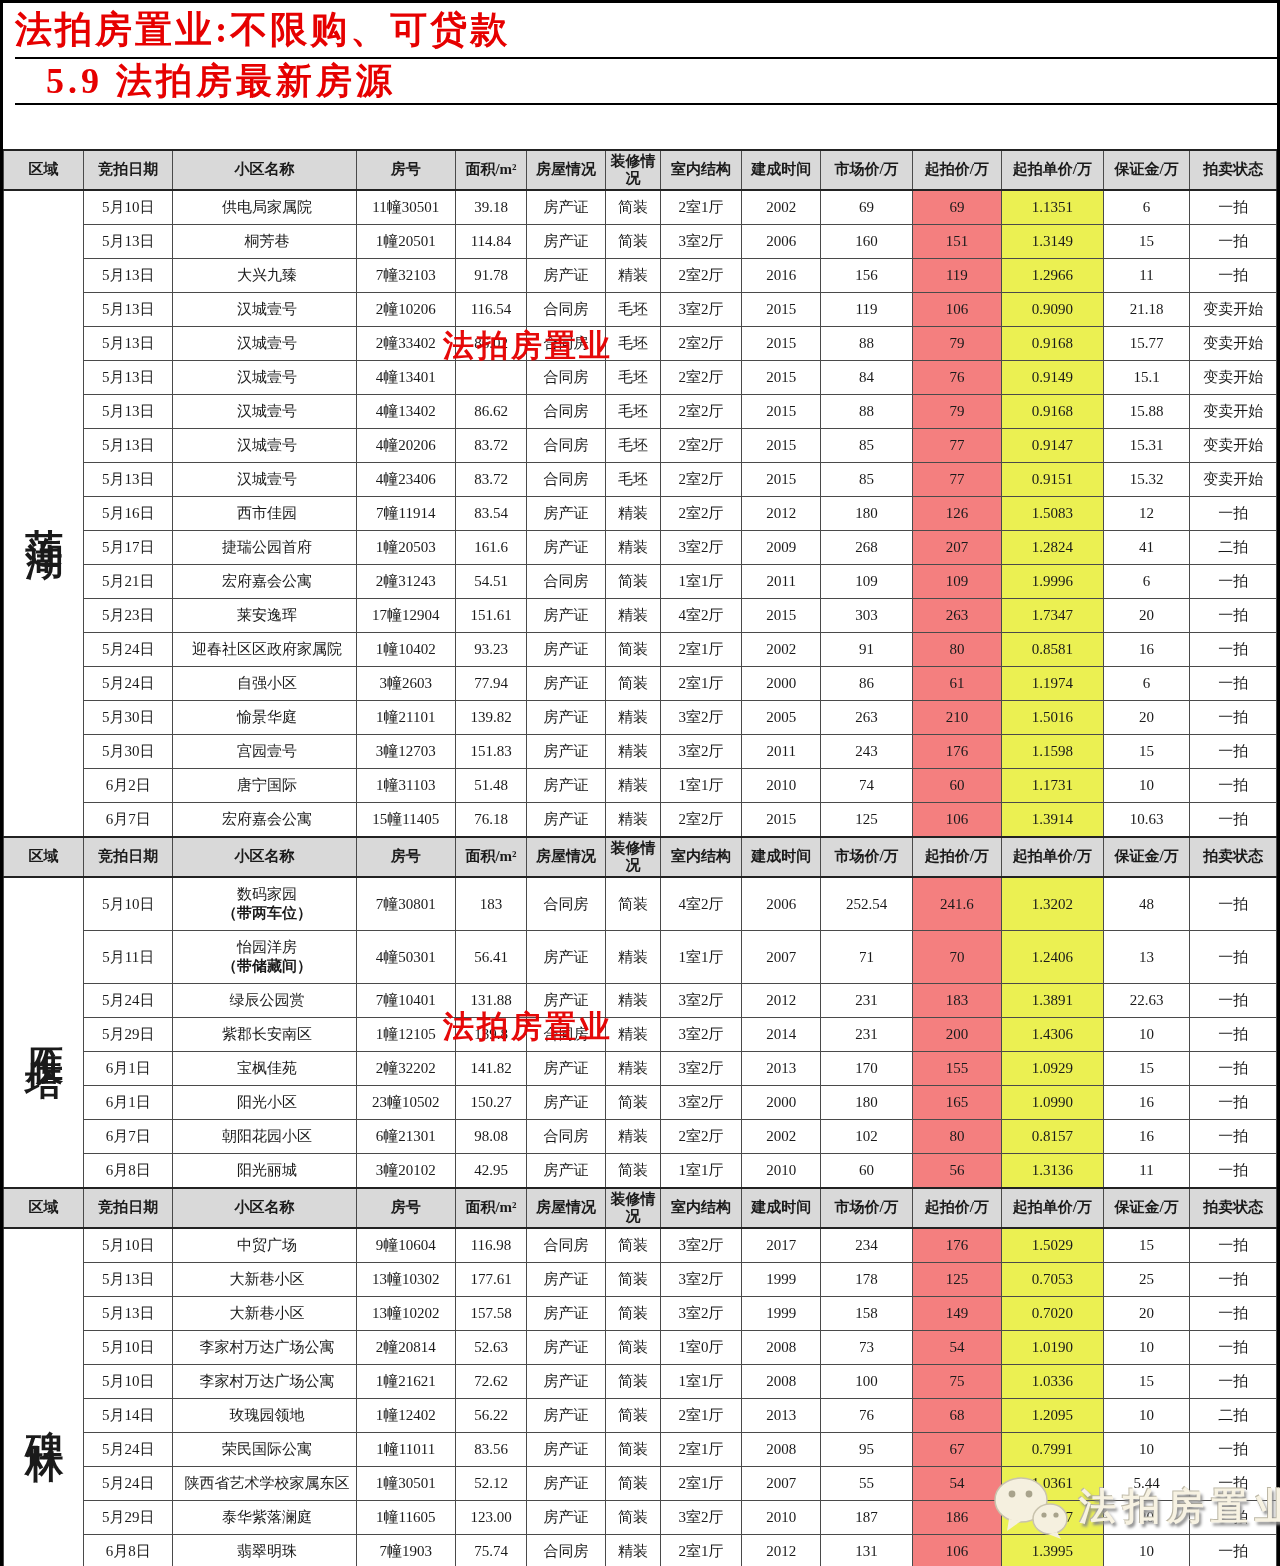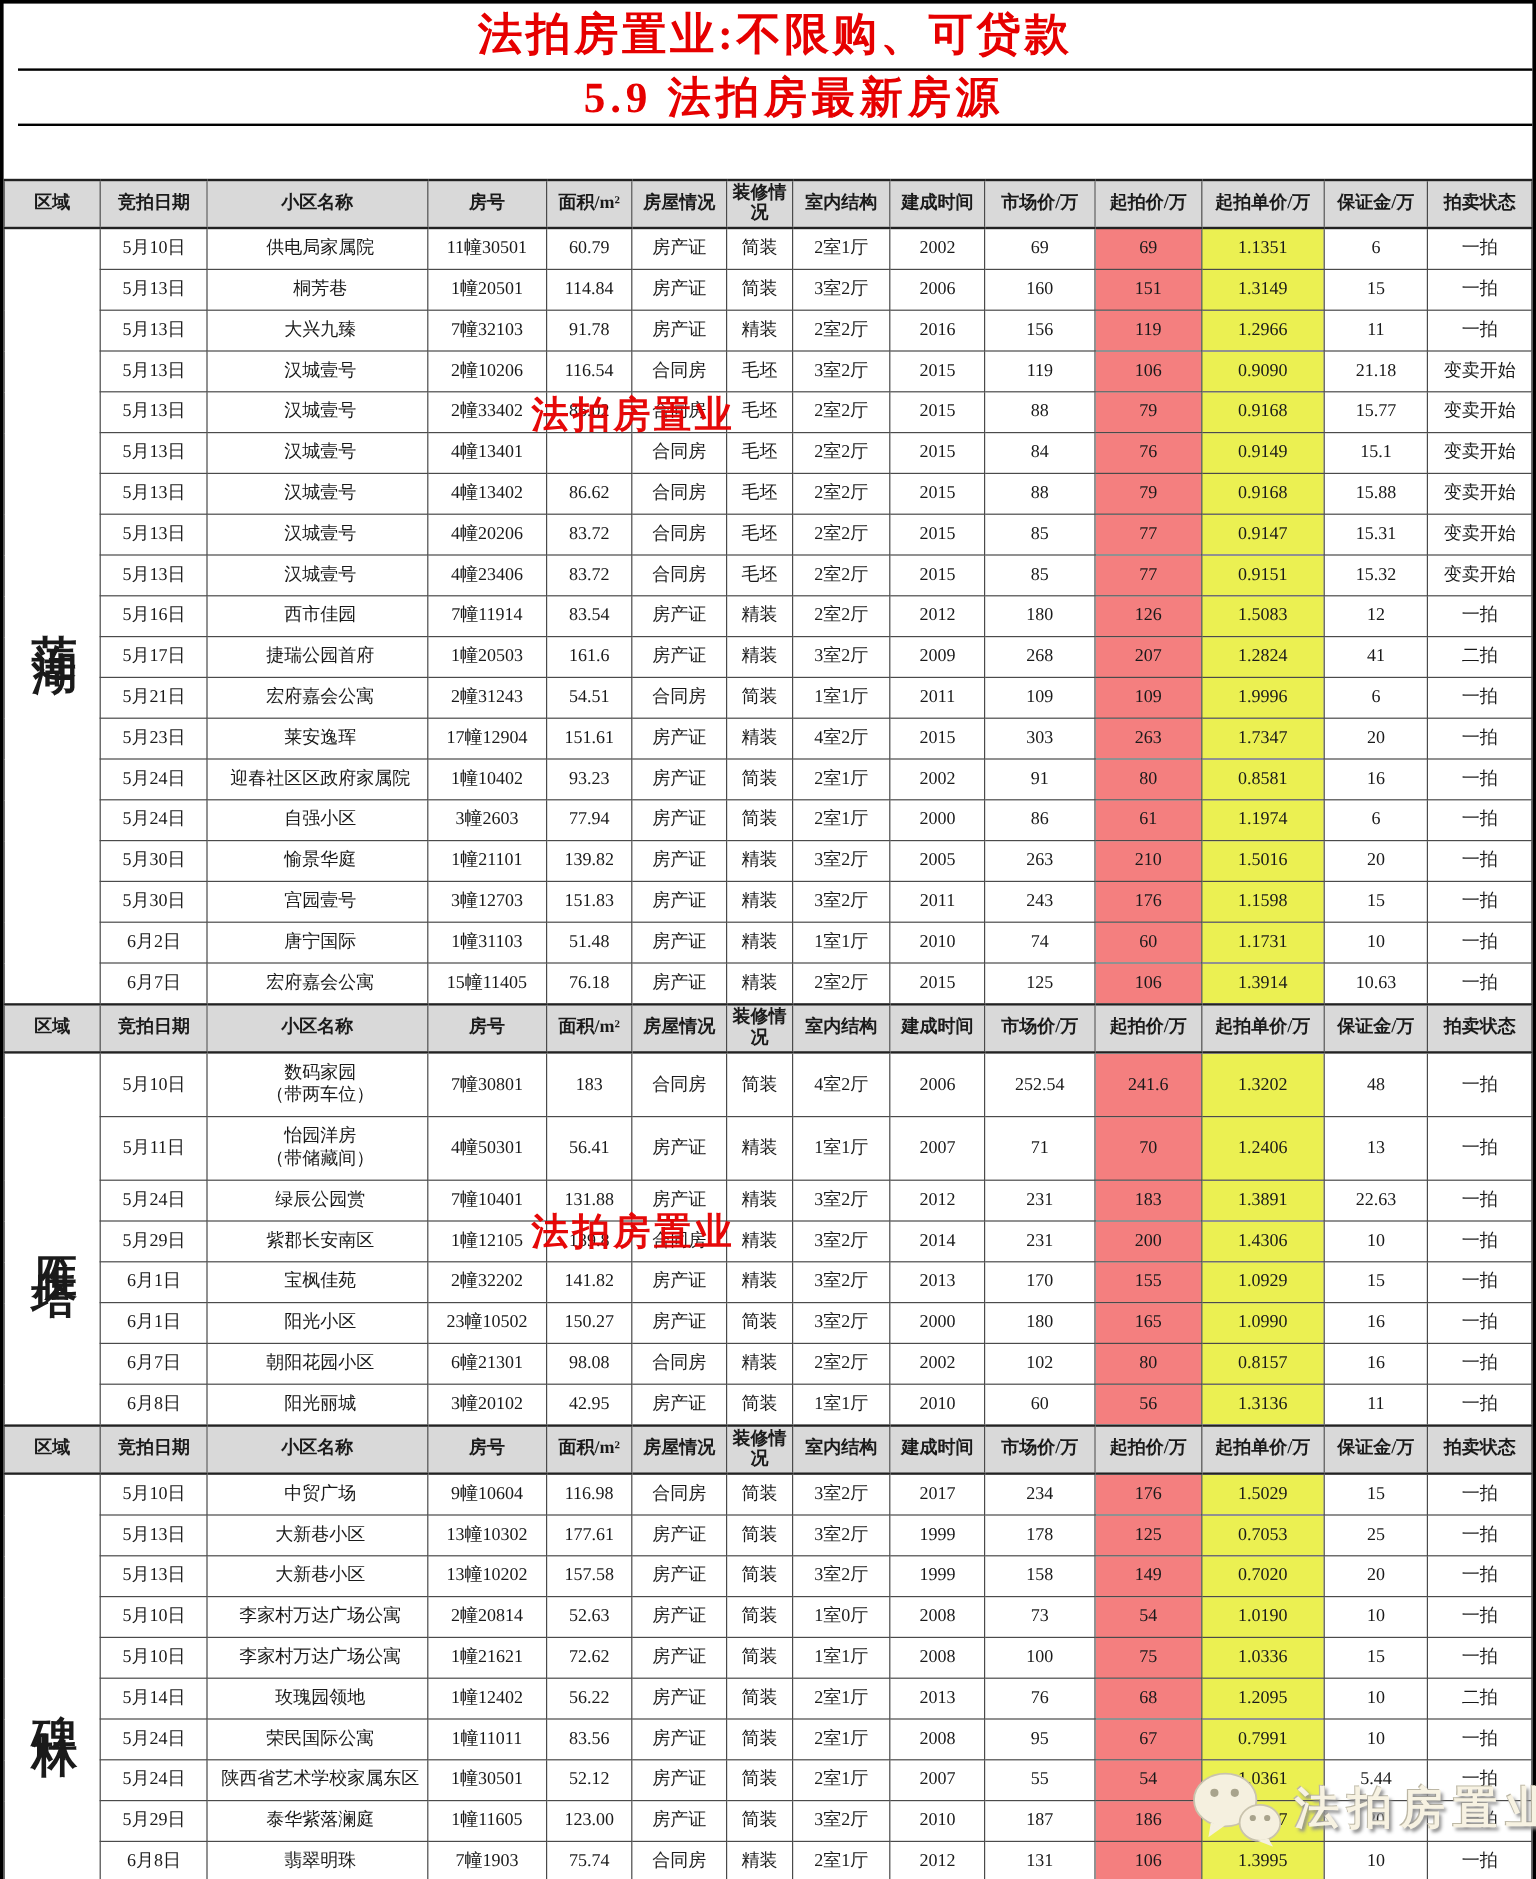--- a/index.html
+++ b/index.html
@@ -5,21 +5,21 @@
   html,body{margin:0;padding:0;background:#fff;}
   .page{
     position:relative;
     width:1280px;
     box-sizing:border-box;
     border:3px solid #000;
     font-family:"Liberation Serif","DejaVu Serif",serif;
     background:#fff;
   }
   .title{
-    text-align:center;
+    text-align:left;
     font-weight:700;
     color:var(--red,#e60000);
     border-bottom:2px solid #000;
     letter-spacing:3px;
     margin-left:12px;
   }
   .title1{font-size:37px;line-height:54px;height:54px;}
   .title2{font-size:36px;line-height:44px;height:44px;letter-spacing:4px;padding-left:31px;}
   table{width:100%;border-collapse:collapse;table-layout:fixed;margin-top:44px;}
   th,td{
@@ -35,21 +35,21 @@
     font-weight:700;
     height:38px;
     font-size:15px;
     border-top:2px solid #222;
     border-bottom:2px solid #222;
     line-height:1.15;
   }
   tr.data td{height:33px;line-height:1.25;}
   tr.data.tall td{height:52px;}
   td.c-name{text-align:center;padding-left:7px;}
-  td.c-name .note{display:block;}
+  td.c-name .note{display:block;font-weight:bold;}
   td.c-start{background:var(--pink,#f47f7f);}
   td.c-unit{background:var(--yellow,#ebf052);}
   td.c-region{
     font-size:38px;
     font-weight:700;
     background:#fff;
     padding:0;
   }
   td.c-region span{
     writing-mode:vertical-rl;
@@ -122,21 +122,21 @@
           <th>起拍价/万</th>
           <th>起拍单价/万</th>
           <th>保证金/万</th>
           <th>拍卖状态</th>
         </tr>
         <tr class="data">
           <td class="c-region" rowspan="19"><span>莲湖</span></td>
           <td class="c-date">5月10日</td>
           <td class="c-name">供电局家属院</td>
           <td class="c-no">11幢30501</td>
-          <td class="c-area">60.79</td>
+          <td class="c-area">39.18</td>
           <td class="c-cert">房产证</td>
           <td class="c-deco">简装</td>
           <td class="c-layout">2室1厅</td>
           <td class="c-year">2002</td>
           <td class="c-market">69</td>
           <td class="c-start">69</td>
           <td class="c-unit">1.1351</td>
           <td class="c-deposit">6</td>
           <td class="c-status">一拍</td>
         </tr>

